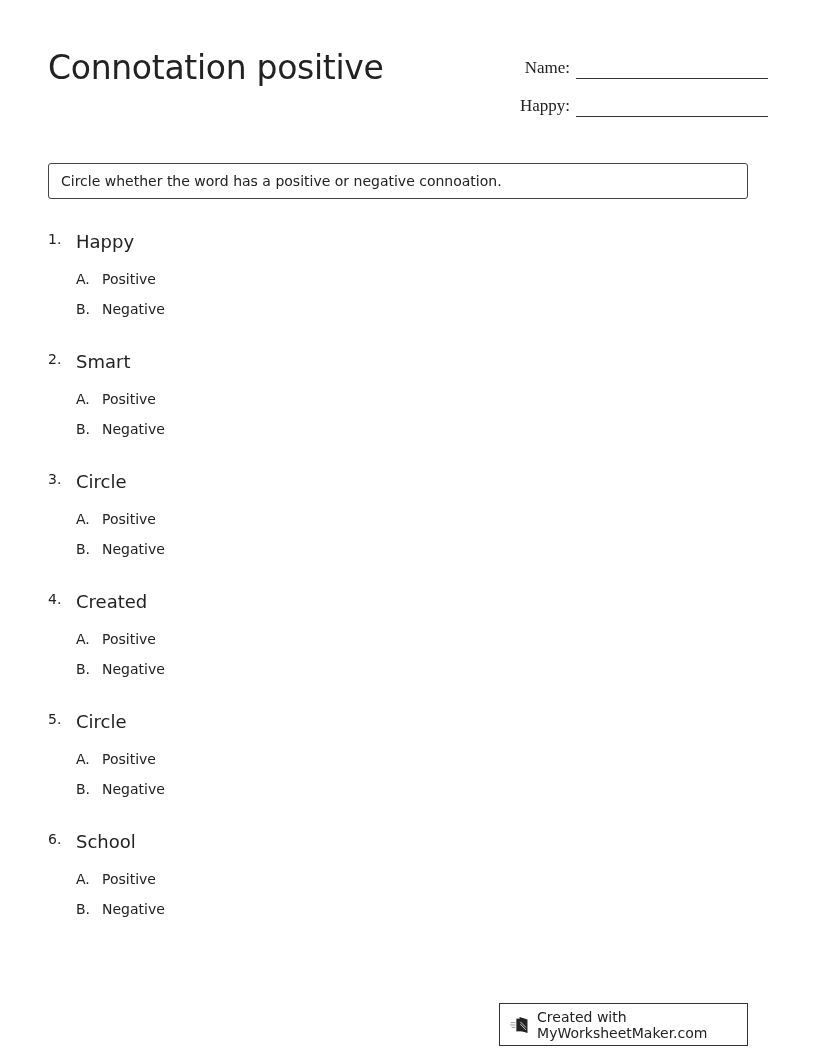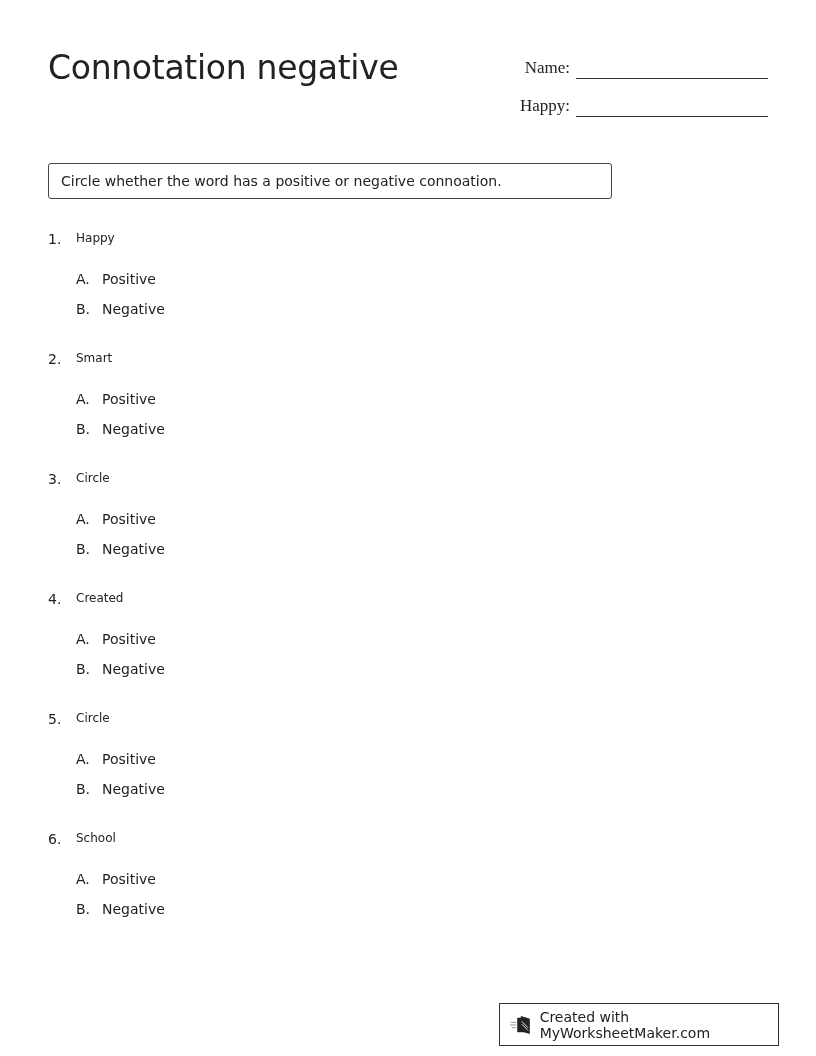--- a/index.html
+++ b/index.html
@@ -3,36 +3,36 @@
   <meta charset="utf-8">
   <style>
     html, body { margin: 0; padding: 0; background: #ffffff; }
     body { width: 816px; height: 1056px; position: relative; overflow: hidden; font-family: "DejaVu Sans", sans-serif; color: #222222; }
     .title { position: absolute; left: 48px; top: 46px; font-size: 33px; font-weight: normal; color: #222222; letter-spacing: -0.3px; margin: 0; line-height: 44px; }
     .field { position: absolute; right: 48px; display: flex; align-items: flex-end; font-family: "Liberation Serif", serif; font-size: 17px; color: #222; }
     .field-name { top: 52px; }
     .field-date { top: 90px; }
     .field .lbl { text-align: right; width: 60px; margin-right: 6px; line-height: 22px; }
     .field .line { width: 192px; border-bottom: 1.5px solid #333; height: 26px; }
-    .instructions { position: absolute; left: 48px; top: 163px; width: 564px; height: 36px; border: 1.5px solid #444; border-radius: 3px; box-sizing: border-box; display: flex; align-items: center; padding-left: 12px; font-size: 14px; color: #222; }
+    .instructions { position: absolute; left: 48px; top: 163px; width: 700px; height: 36px; border: 1.5px solid #444; border-radius: 3px; box-sizing: border-box; display: flex; align-items: center; padding-left: 12px; font-size: 14px; color: #222; }
     .questions { position: absolute; left: 48px; top: 231px; }
     .q { position: relative; height: 120px; }
     .q .num { position: absolute; left: 0; top: 0; font-size: 14px; width: 20px; }
-    .q .word { position: absolute; left: 28px; top: 0; font-size: 12px; }
+    .q .word { position: absolute; left: 28px; top: 0; font-size: 18px; }
     .opt { position: absolute; left: 28px; font-size: 14px; display: flex; }
     .opt .letter { width: 26px; }
     .opt-a { top: 40px; }
     .opt-b { top: 70px; }
-    .footer { position: absolute; left: 499px; top: 1003px; width: 280px; height: 43px; border: 1.5px solid #333; box-sizing: border-box; display: flex; align-items: center; padding-left: 10px; font-size: 14px; color: #222; }
+    .footer { position: absolute; left: 499px; top: 1003px; width: 249px; height: 43px; border: 1.5px solid #333; box-sizing: border-box; display: flex; align-items: center; padding-left: 10px; font-size: 14px; color: #222; }
     .footer .logo { width: 24px; height: 22px; margin-right: 8px; }
   </style>
 </head>
 <body>
 
-<h1 class="title">Connotation negative</h1>
+<h1 class="title">Connotation positive</h1>
 
 <div class="field field-name">
   <span class="lbl">Name:</span>
   <span class="line"></span>
 </div>
 <div class="field field-date">
   <span class="lbl">Happy:</span>
   <span class="line"></span>
 </div>
 

